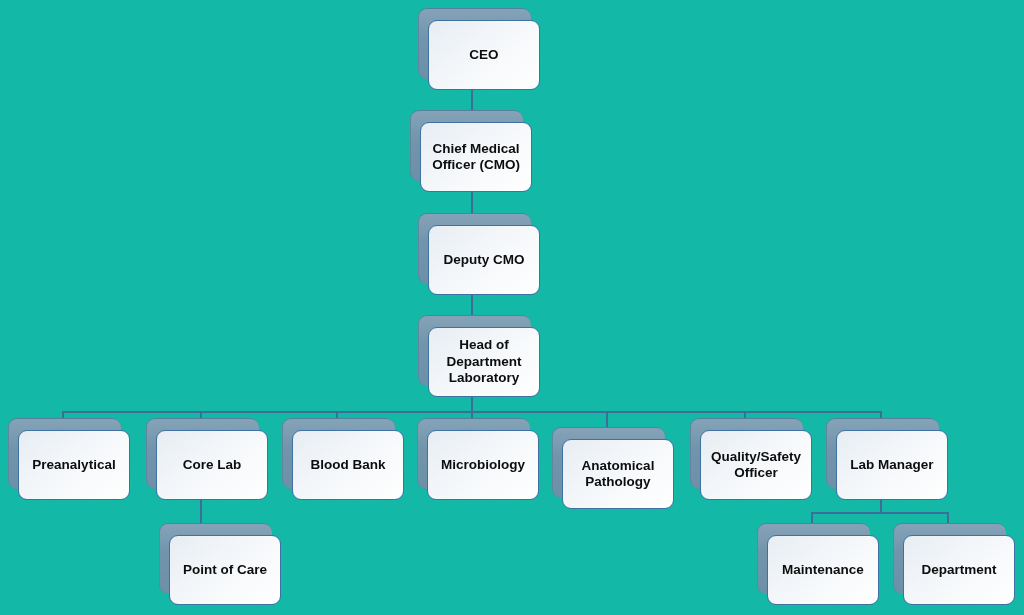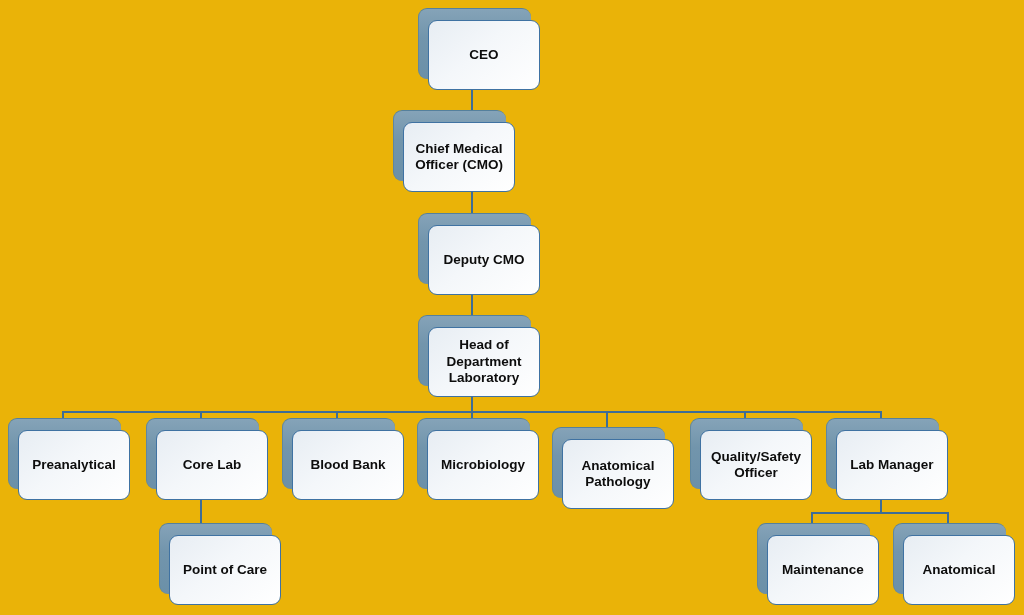--- a/index.html
+++ b/index.html
@@ -1,20 +1,20 @@
 <!DOCTYPE html>
 <html><head>
 <meta charset="utf-8">
 <style>
   html, body { margin: 0; padding: 0; background: #ffffff; }
   #canvas {
     position: relative;
     width: 1024px;
     height: 615px;
-    background: #eab308;
+    background: #14b8a6;
     overflow: hidden;
     font-family: "Liberation Sans", sans-serif;
   }
   .node {
     position: absolute;
     width: 112px;
     height: 70px;
   }
   .node .shadow {
     position: absolute;
@@ -78,21 +78,21 @@
   <div class="line vline" style="left:811px; top:512px; height:23px;"></div>
   <div class="line vline" style="left:947px; top:512px; height:23px;"></div>
 
   <div class="node" style="left:428px; top:20px;">
     <div class="shadow"></div>
     <div class="box">
       <span class="label">CEO</span>
     </div>
   </div>
 
-  <div class="node" style="left:403px; top:122px;">
+  <div class="node" style="left:420px; top:122px;">
     <div class="shadow"></div>
     <div class="box">
       <span class="label">Chief Medical Officer (CMO)</span>
     </div>
   </div>
 
   <div class="node" style="left:428px; top:225px;">
     <div class="shadow"></div>
     <div class="box">
       <span class="label">Deputy CMO</span>
@@ -165,17 +165,17 @@
   <div class="node" style="left:767px; top:535px;border-radius:21px;">
     <div class="shadow"></div>
     <div class="box">
       <span class="label">Maintenance</span>
     </div>
   </div>
 
   <div class="node" style="left:903px; top:535px;">
     <div class="shadow"></div>
     <div class="box">
-      <span class="label">Anatomical</span>
+      <span class="label">Department</span>
     </div>
   </div>
 
 </div>
 
 </body></html>

